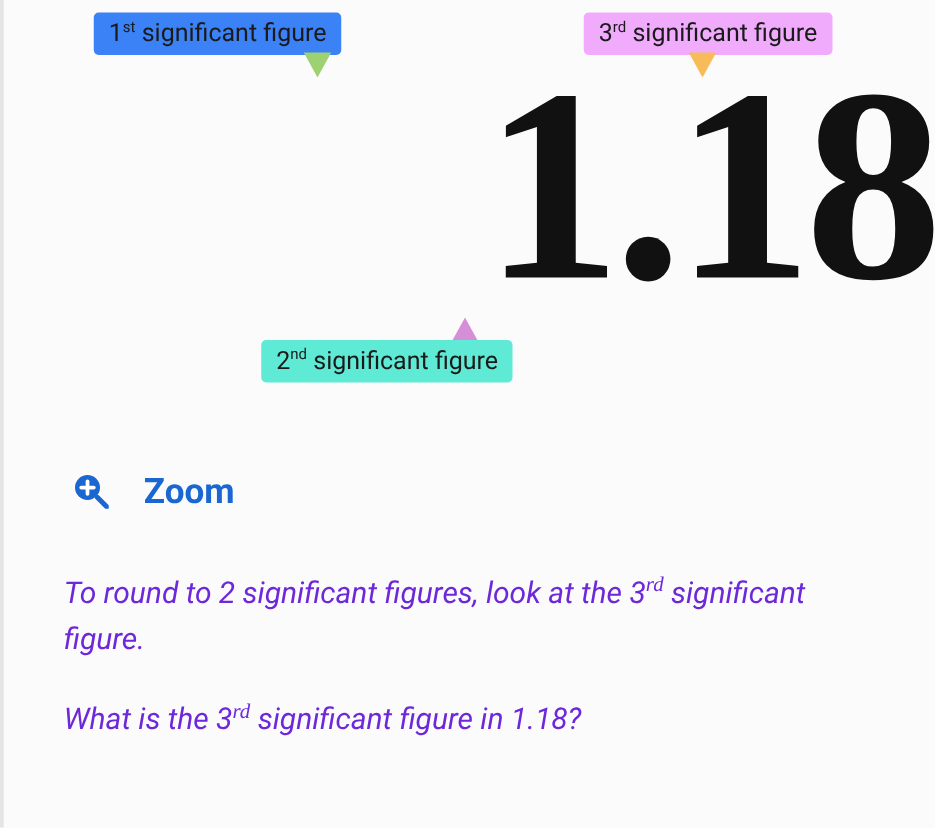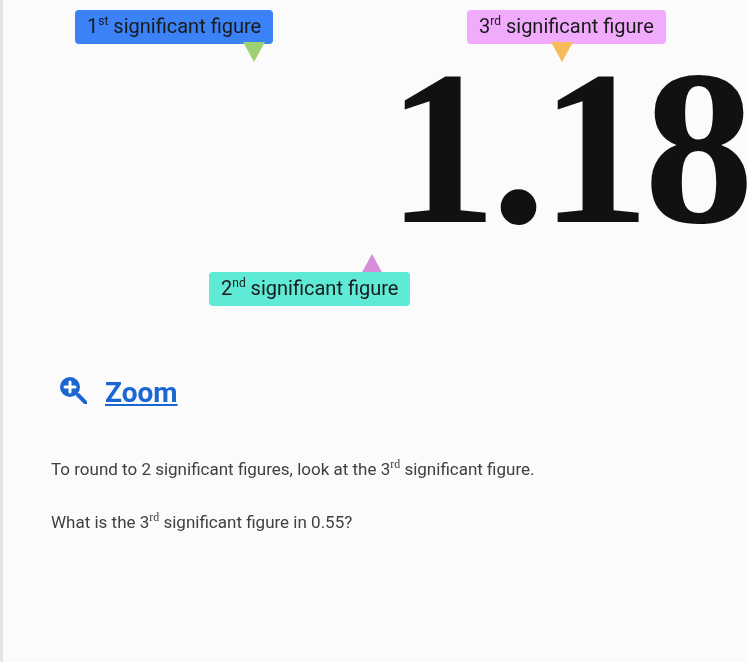--- a/index.html
+++ b/index.html
@@ -50,35 +50,36 @@
     font-family: Georgia, "Times New Roman", serif;
     font-weight: 900;
     font-size: 220px;
     line-height: 1;
     color: #111;
     letter-spacing: -6px;
     padding-left: 40px;
   }
   .zoom {
     display: flex;
-    gap: 18px;
+    align-items: center;
+    gap: 28px;
     margin: 36px 0 0 56px;
     color: #1a67d2;
     font-size: 28px;
     font-weight: 700;
     width: fit-content;
     cursor: pointer;
-    text-decoration: underline;
   }
   .zoom svg { display: block; }
   .body-text {
     margin: 46px 48px 0 48px;
-    font-size: 17px;
+    font-size: 24px;
     line-height: 1.55;
-    color: #404040;
+    color: #6d28d9;
+    font-style: italic;
   }
   .body-text p { margin-bottom: 26px; }
   .body-text sup { font-size: 0.7em; font-family: Georgia, serif; }
 </style>
 </head>
 <body>
 
 <div class="diagram">
 
   <div class="label label-green label-1">
@@ -109,15 +110,15 @@
     </svg>
   </span>
   <span>Zoom</span>
 </div>
 
 <div class="body-text">
   <p>
     <span>To round to 2 significant figures, look at the </span><span>3</span><sup>rd</sup><span> significant figure.</span>
   </p>
   <p>
-    <span>What is the </span><span>3</span><sup>rd</sup><span> significant figure in 0.55?</span>
+    <span>What is the </span><span>3</span><sup>rd</sup><span> significant figure in 1.18?</span>
   </p>
 </div>
 
 </body></html>

